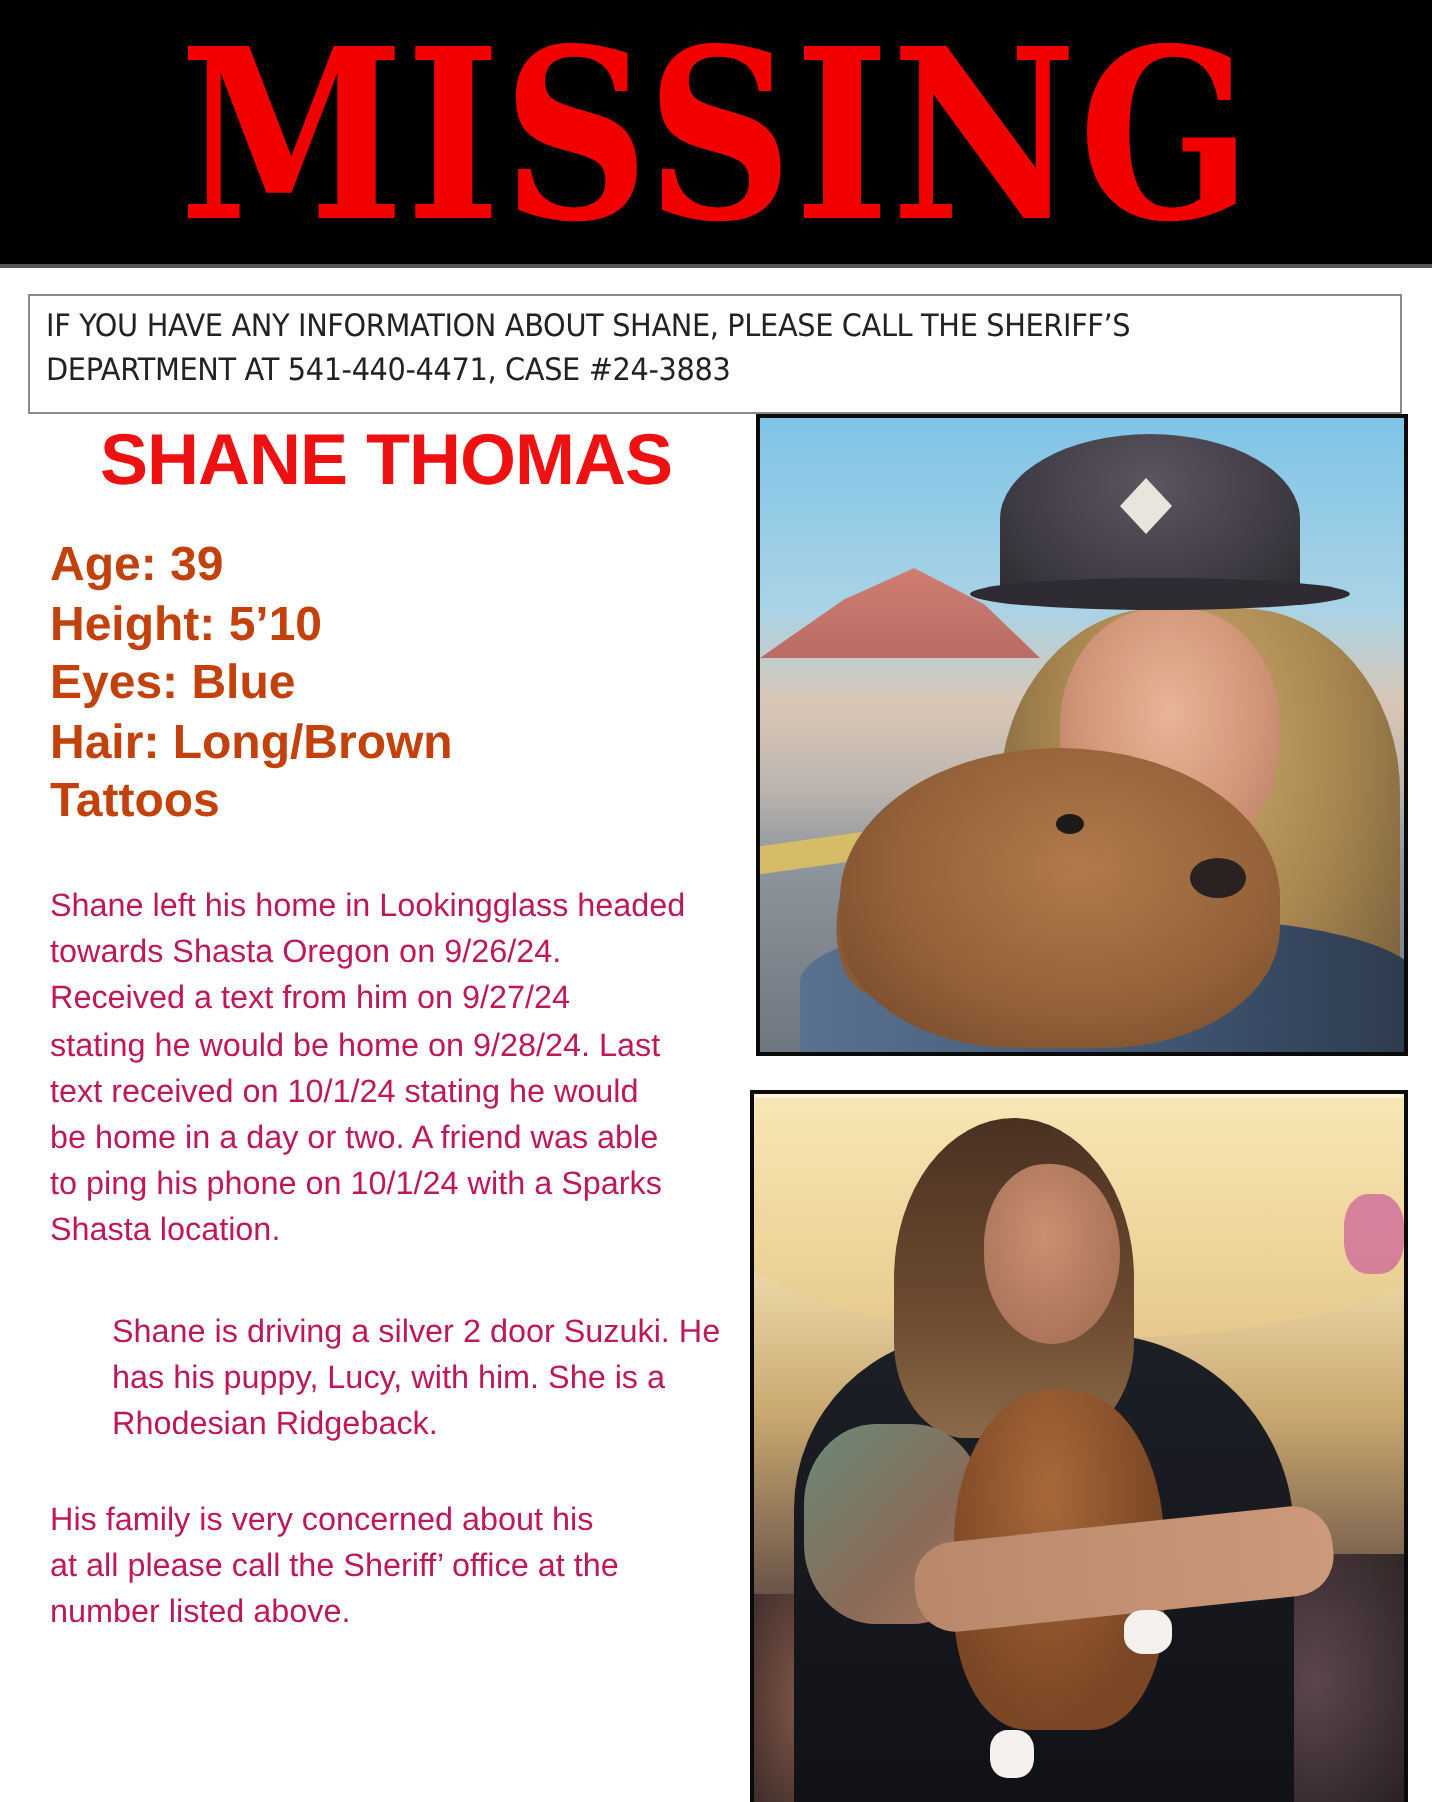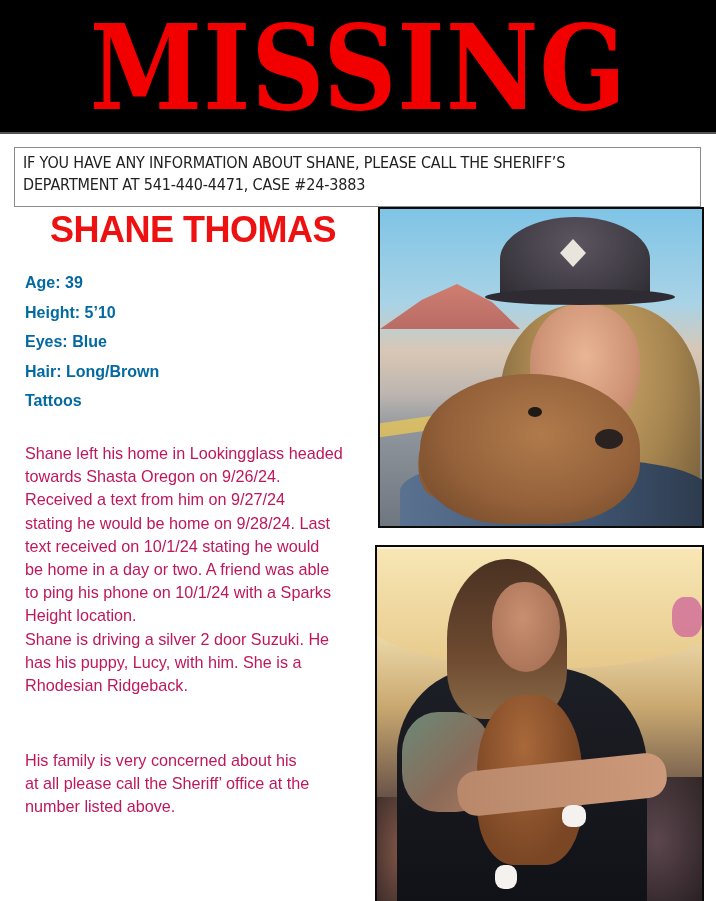--- a/index.html
+++ b/index.html
@@ -36,32 +36,32 @@
       position: absolute; left: 14px; top: 208px; width: 358px;
       text-align: center;
       font-family: "Liberation Sans", sans-serif; font-weight: bold;
       font-size: 36px; line-height: 44px; color: #ee1111;
       letter-spacing: -0.5px;
     }
 
     .stats { position: absolute; left: 25px; top: 268px; }
     .stat {
       font-family: "Liberation Sans", sans-serif; font-weight: bold;
-      font-size: 16px; line-height: 29.5px; color: #0369a1;
+      font-size: 24px; line-height: 29.5px; color: #c2410c;
       white-space: nowrap;
     }
 
     .para {
       position: absolute; left: 25px; width: 345px;
       font-family: "Liberation Sans", sans-serif;
       font-size: 16.2px; line-height: 23.2px; color: #be185d;
     }
     .para .ln { display: block; white-space: nowrap; }
     .para1 { top: 442px; }
-    .para2 { top: 628px; }
+    .para2 { top: 655px; margin-left: 31px; }
     .para3 { top: 749px; }
 
     .photo {
       position: absolute; border: 2px solid #0a0a0a; overflow: hidden;
     }
     .photo1 { left: 378px; top: 207px; width: 326px; height: 321px; }
     .photo2 { left: 375px; top: 545px; width: 329px; height: 360px; }
 
     
     .p1-bg {
@@ -184,21 +184,21 @@
 </section>
 
 <section class="para para1">
   <span class="ln">Shane left his home in Lookingglass headed</span>
   <span class="ln">towards Shasta Oregon on 9/26/24.</span>
   <span class="ln">Received a text from him on 9/27/24</span>
   <span class="ln">stating he would be home on 9/28/24. Last</span>
   <span class="ln">text received on 10/1/24 stating he would</span>
   <span class="ln">be home in a day or two. A friend was able</span>
   <span class="ln">to ping his phone on 10/1/24 with a Sparks</span>
-  <span class="ln">Height location.</span>
+  <span class="ln">Shasta location.</span>
 </section>
 
 <section class="para para2">
   <span class="ln">Shane is driving a silver 2 door Suzuki. He</span>
   <span class="ln">has his puppy, Lucy, with him. She is a</span>
   <span class="ln">Rhodesian Ridgeback.</span>
 </section>
 
 <section class="para para3">
   <span class="ln">His family is very concerned about his</span>

